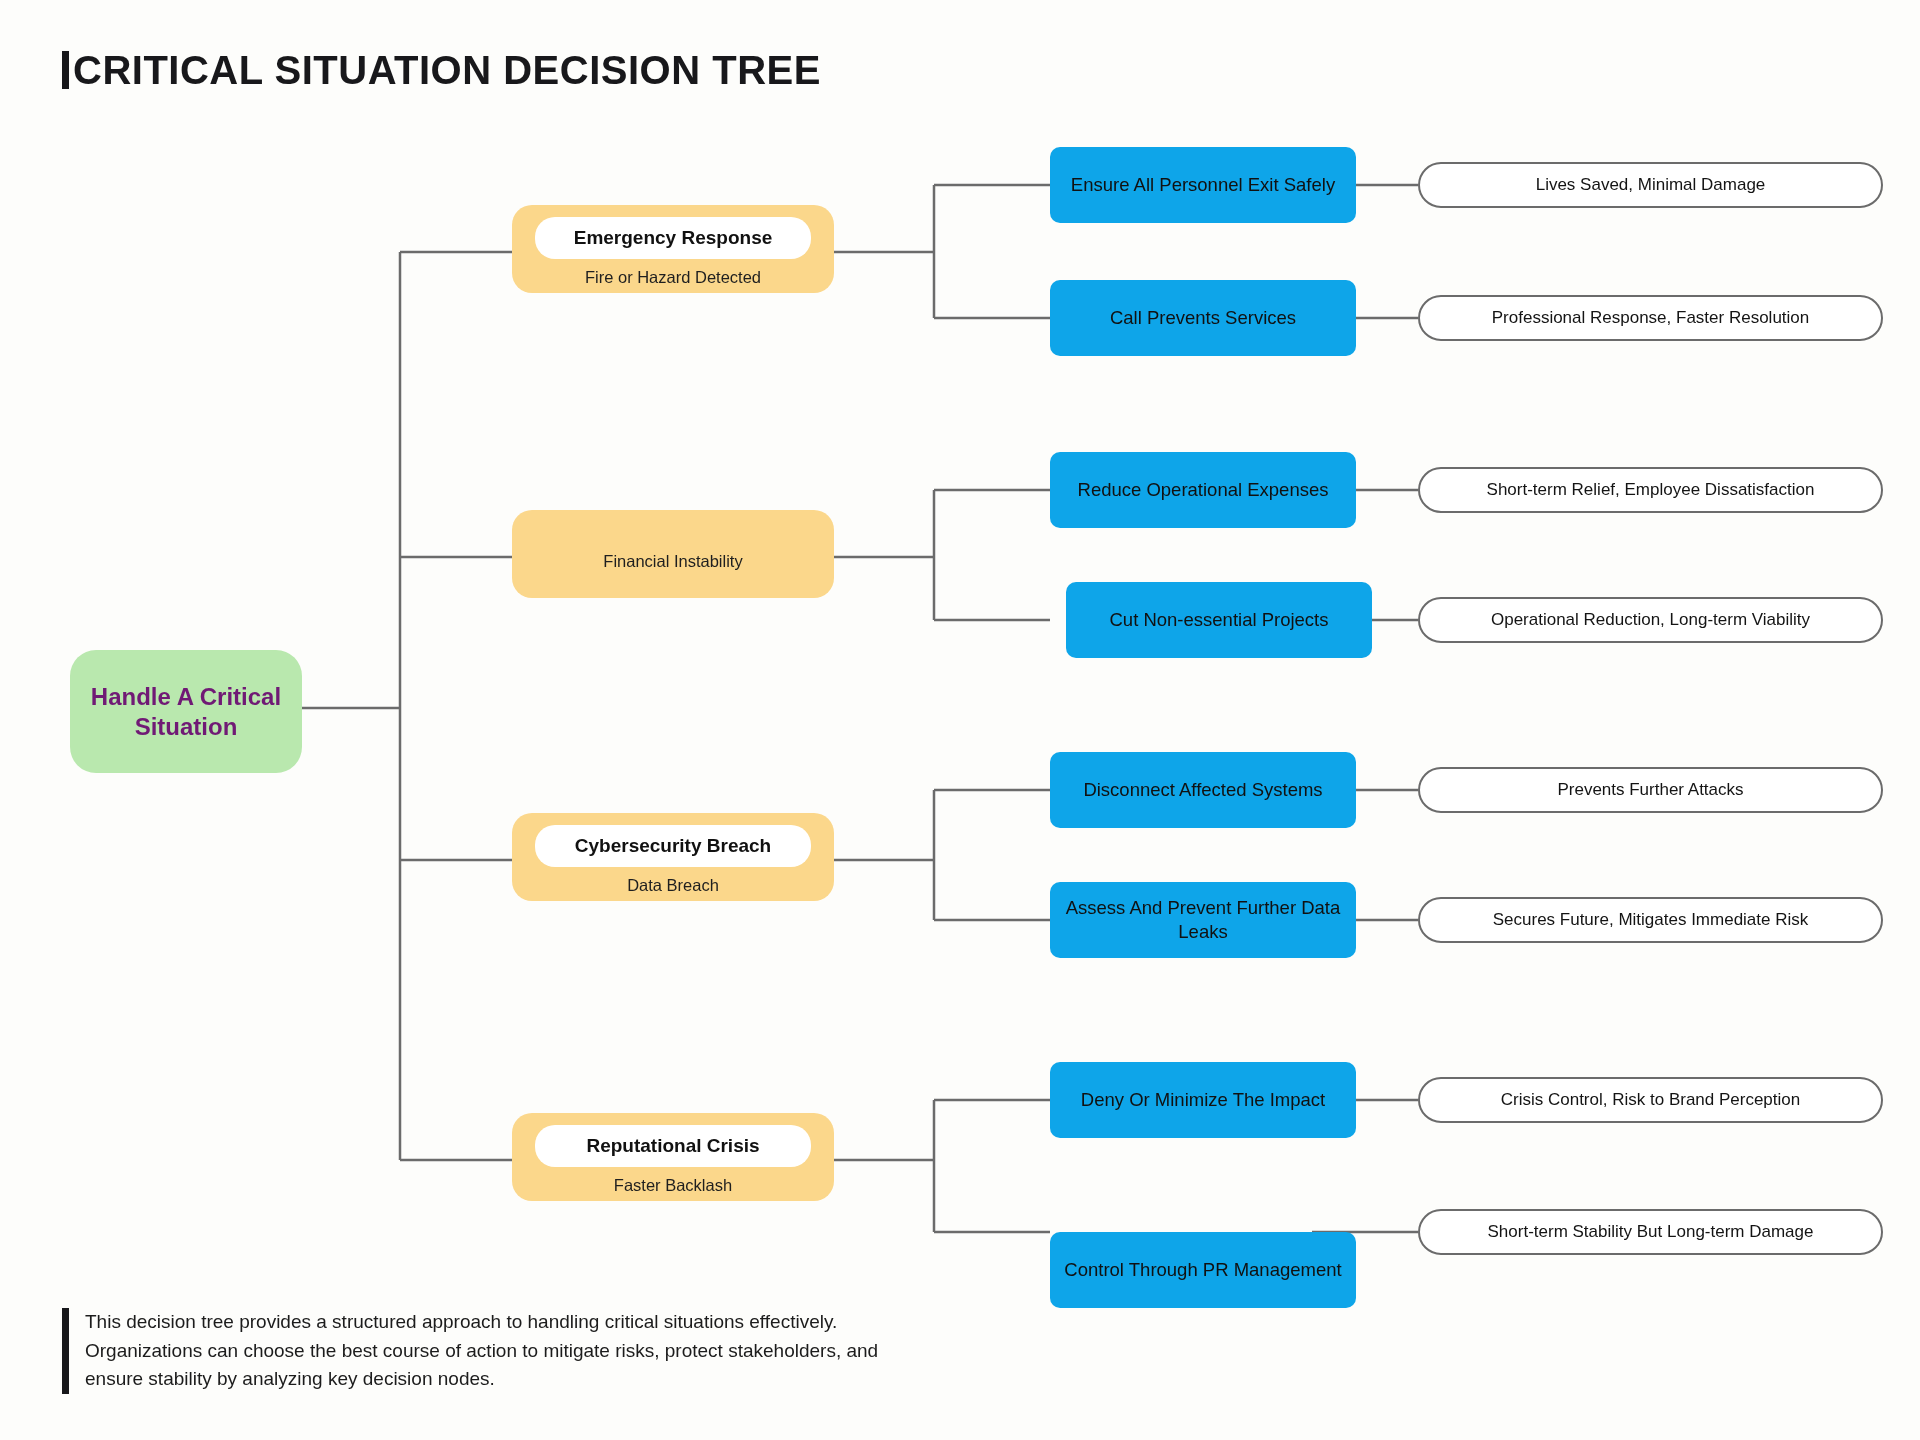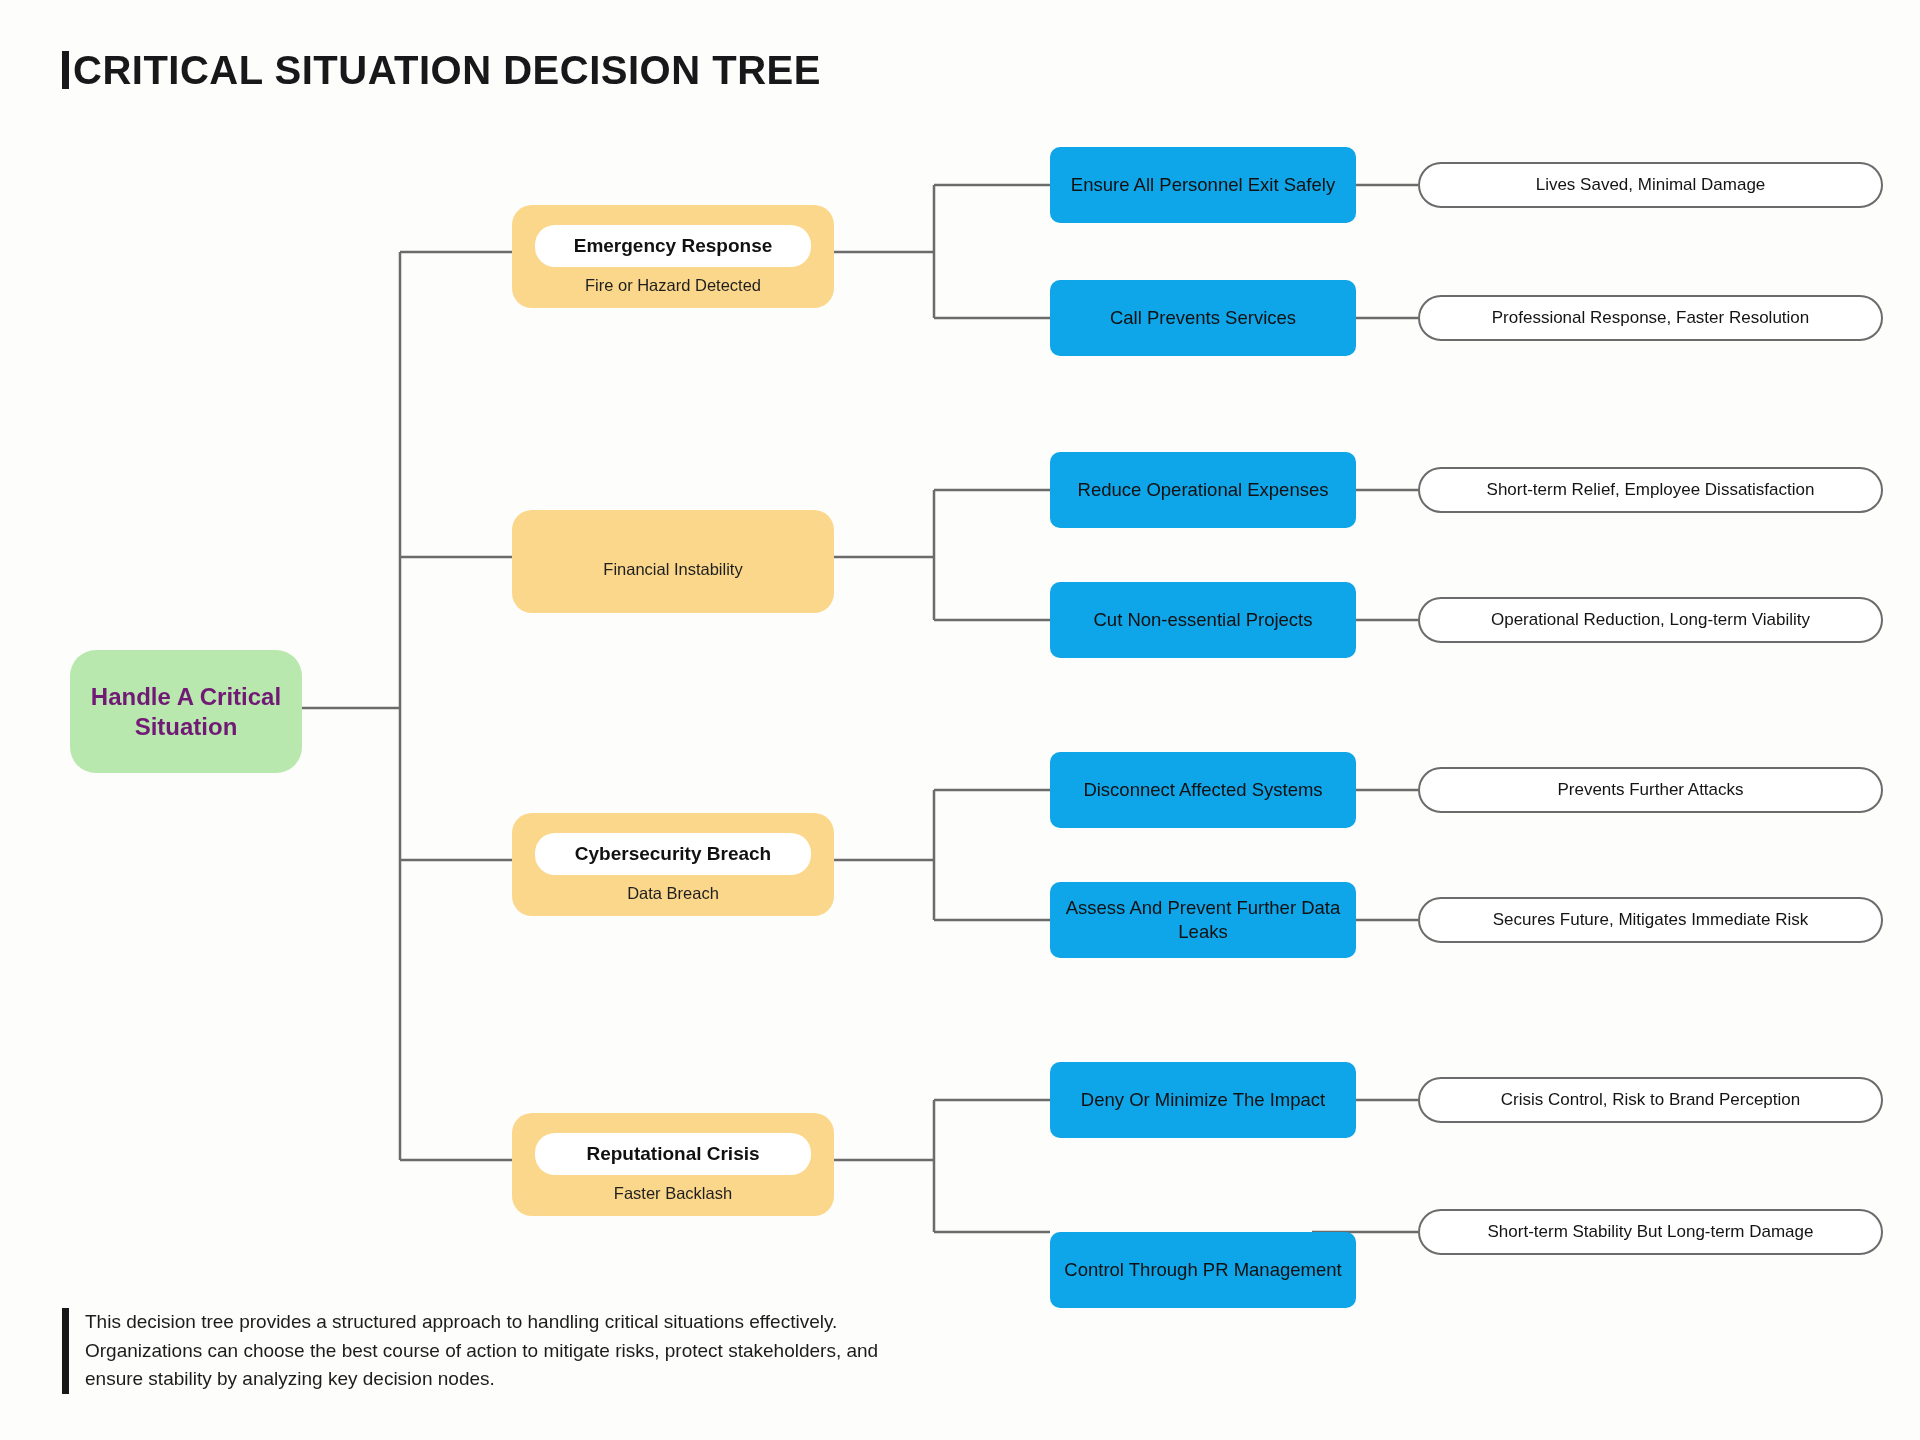--- a/index.html
+++ b/index.html
@@ -68,21 +68,21 @@
     font-weight: bold;
     line-height: 1.25;
     text-align: center;
     color: #701a75;
   }
 
   
   .decision {
     left: 512px;
     width: 322px;
-    height: 103px;
+    height: 88px;
     background: #fbd78b;
     border-radius: 20px;
     padding-top: 6px;
   }
   .decision .pill {
     background: #ffffff;
     border-radius: 20px;
     width: 276px;
     height: 42px;
     display: flex;
@@ -211,21 +211,21 @@
 <div class="node action" style="top:147px;">Ensure All Personnel Exit Safely</div>
 <div class="node outcome" style="top:162px;">Lives Saved, Minimal Damage</div>
 <div class="node action" style="top:280px;">Call Prevents Services</div>
 <div class="node outcome" style="top:295px;">Professional Response, Faster Resolution</div>
 
 <div class="node decision" style="top:510px;">
   <div class="sub">Financial Instability</div>
 </div>
 <div class="node action" style="top:452px;">Reduce Operational Expenses</div>
 <div class="node outcome" style="top:467px;">Short-term Relief, Employee Dissatisfaction</div>
-<div class="node action" style="top:582px;">Cut Non-essential Projects</div>
+<div class="node action" style="top:582px;margin-left:16px;">Cut Non-essential Projects</div>
 <div class="node outcome" style="top:597px;">Operational Reduction, Long-term Viability</div>
 
 <div class="node decision" style="top:813px;">
   <div class="pill">Cybersecurity Breach</div>
   <div class="sub">Data Breach</div>
 </div>
 <div class="node action" style="top:752px;">Disconnect Affected Systems</div>
 <div class="node outcome" style="top:767px;">Prevents Further Attacks</div>
 <div class="node action" style="top:882px;">Assess And Prevent Further Data Leaks</div>
 <div class="node outcome" style="top:897px;">Secures Future, Mitigates Immediate Risk</div>

